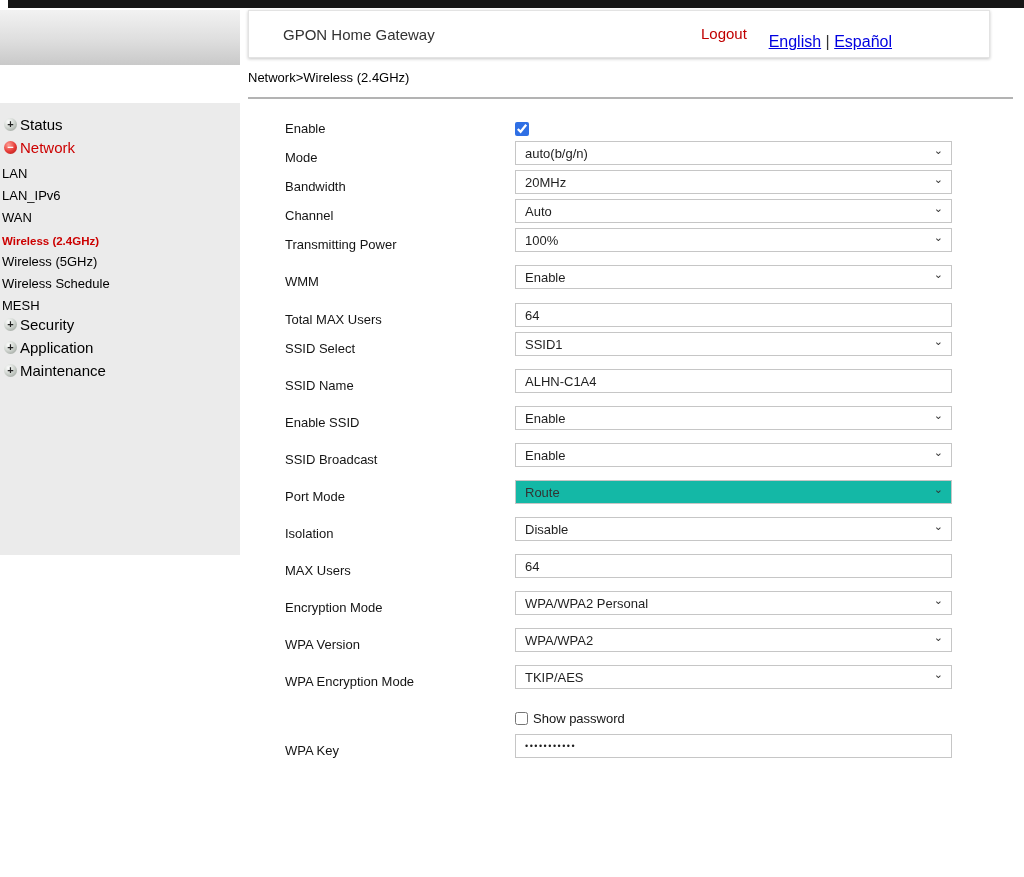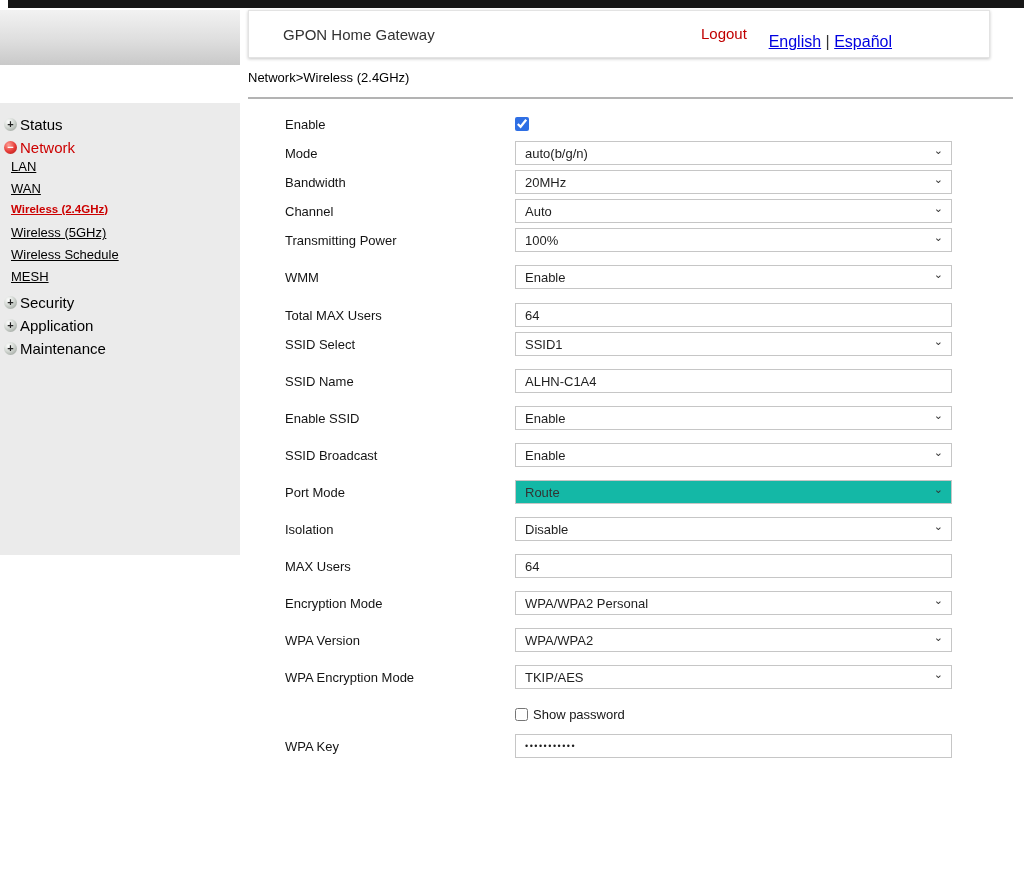--- a/index.html
+++ b/index.html
@@ -21,33 +21,33 @@
   .langs a   { color:#0000e0; text-decoration:underline; cursor:pointer; }
 
   .breadcrumb { position:absolute; left:248px; top:70px; font-size:13px; color:#000; }
   .divider    { position:absolute; left:248px; top:97px; width:765px; height:0;
                 border-top:2px solid #b3b3b3; }
 
   .sidebar { position:absolute; left:0; top:103px; width:240px; height:452px;
              background:#ebebeb; padding-top:10px; }
   .side-main { display:flex; align-items:center; height:23px; padding-left:4px;
                font-size:15px; color:#000; cursor:pointer; }
-  .side-sub  { display:flex; align-items:flex-start; height:22px; padding-left:11px;
-               font-size:13px; color:#000; cursor:pointer;text-decoration:underline; }
+  .side-sub  { display:flex; align-items:flex-end; height:22px; padding-left:2px;
+               font-size:13px; color:#000; cursor:pointer; }
   .side-sub.selected { color:#cc0000; font-weight:bold; font-size:11.5px; }
   .red { color:#cc0000; }
   .orb { width:13px; height:13px; border-radius:50%; margin-right:3px; flex:0 0 13px;
          display:flex; align-items:center; justify-content:center;
          font-size:11px; line-height:1; font-weight:bold; }
   .orb-plus  { background:radial-gradient(circle at 35% 30%, #ffffff 0%, #d2d7d2 45%, #8e958e 100%); color:#222; }
   .orb-minus { background:radial-gradient(circle at 35% 30%, #ff9d94 0%, #e53935 55%, #a31515 100%); color:#fff; }
 
   .main { position:absolute; left:285px; top:103px; width:700px; }
   .group1 { padding-top:9px; }
-  .form-row { display:flex; align-items:center; min-height:24px; }
+  .form-row { display:flex; align-items:flex-end; min-height:24px; }
   .group1 .form-row { margin-bottom:5px; }
   .group1 .form-row:nth-child(5) { margin-bottom:13px; }
   .group1 .form-row:nth-child(6) { margin-bottom:14px; }
   .group2 .form-row { margin-bottom:13px; }
   .group2 .form-row:nth-child(11) { margin-bottom:8px; }
   .group2 .form-row:nth-child(12) { min-height:16px; margin-bottom:2px; }
 
   .form-label { width:230px; font-size:13px; color:#141414; }
   .control { position:relative; width:437px; display:flex; align-items:center; }
 
@@ -93,20 +93,23 @@
         <span>Status</span>
       </div>
       <div class="side-main">
         <span class="orb orb-minus">−</span>
         <span class="red">Network</span>
       </div>
       <div class="side-sub">
         <span>LAN</span>
       </div>
       <div class="side-sub">
+        <span>LAN_IPv6</span>
+      </div>
+      <div class="side-sub">
         <span>WAN</span>
       </div>
       <div class="side-sub selected">
         <span>Wireless (2.4GHz)</span>
       </div>
       <div class="side-sub">
         <span>Wireless (5GHz)</span>
       </div>
       <div class="side-sub">
         <span>Wireless Schedule</span>

